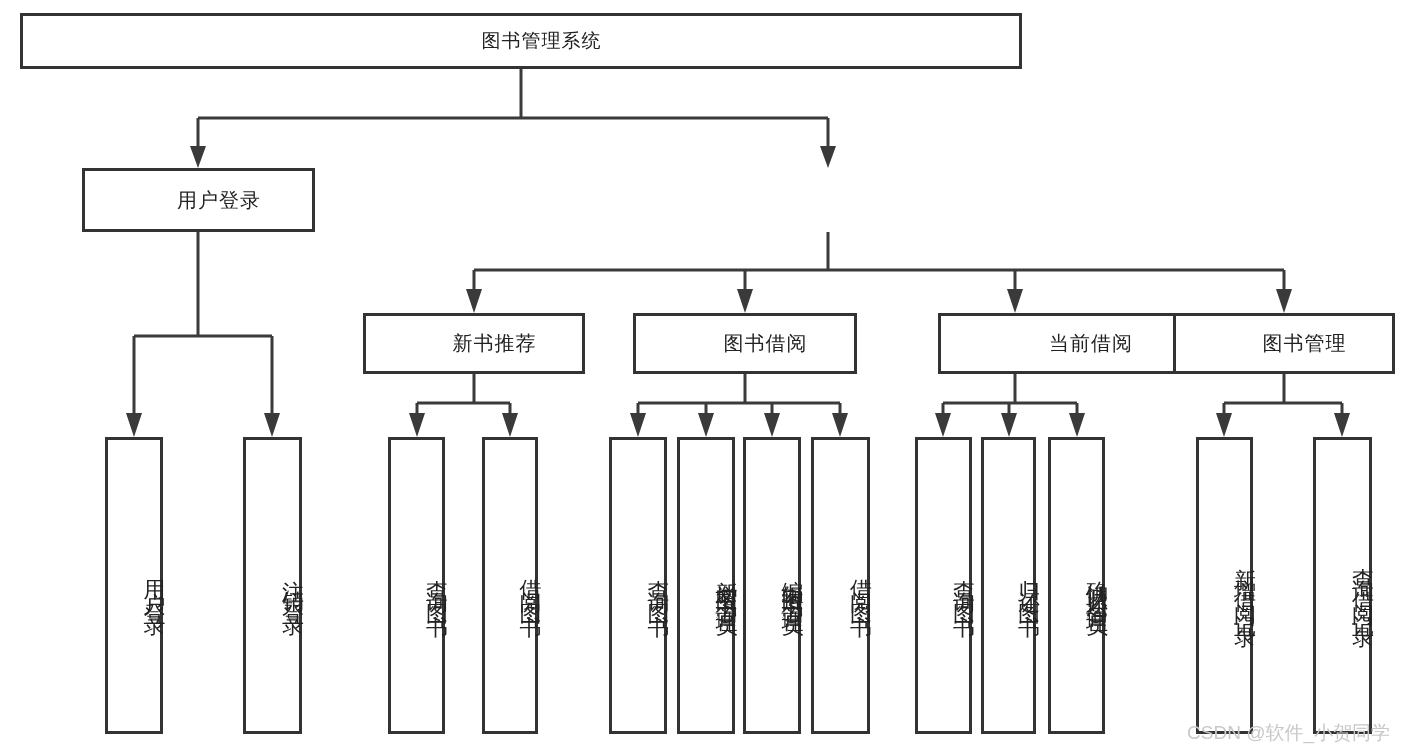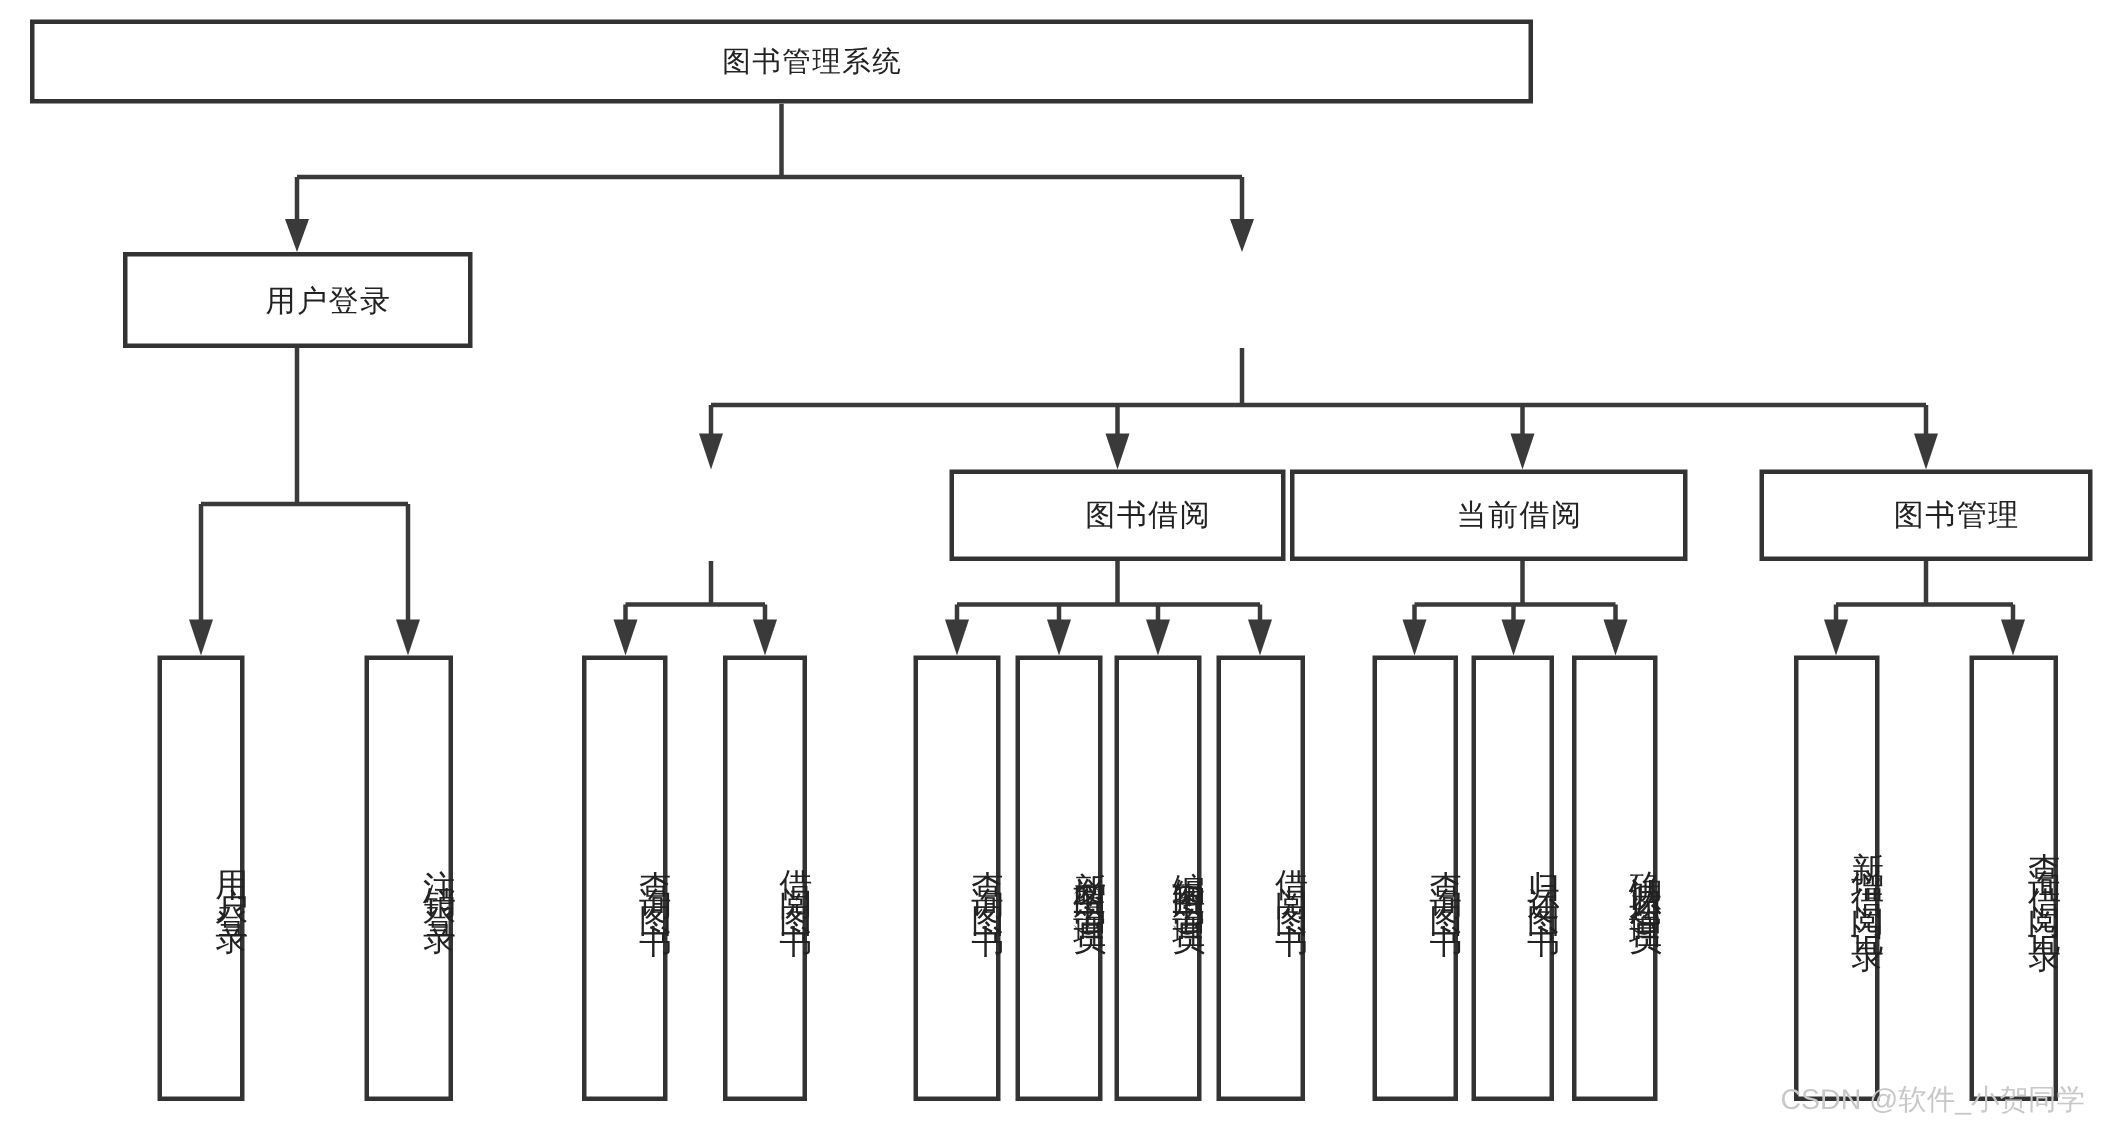--- a/index.html
+++ b/index.html
@@ -102,24 +102,27 @@
   </svg>
 
   <div class="box h root" style="left:20px;top:13px;width:1002px;height:56px">
     <span>图书管理系统</span>
   </div>
 
   <div class="box h" style="left:82px;top:168px;width:233px;height:64px">
     <span>用户登录</span>
   </div>
 
+  <div class="box h" style="left:363px;top:313px;width:222px;height:61px">
+    <span>新书推荐</span>
+  </div>
   <div class="box h" style="left:633px;top:313px;width:224px;height:61px">
     <span>图书借阅</span>
   </div>
-  <div class="box h" style="left:860px;top:313px;width:265px;height:61px">
+  <div class="box h" style="left:938px;top:313px;width:265px;height:61px">
     <span>当前借阅</span>
   </div>
   <div class="box h" style="left:1173px;top:313px;width:222px;height:61px">
     <span>图书管理</span>
   </div>
 
   <div class="box v" style="left:105px;top:437px;width:58px;height:297px">
     <span>用户登录</span>
   </div>
   <div class="box v" style="left:243px;top:437px;width:59px;height:297px">

